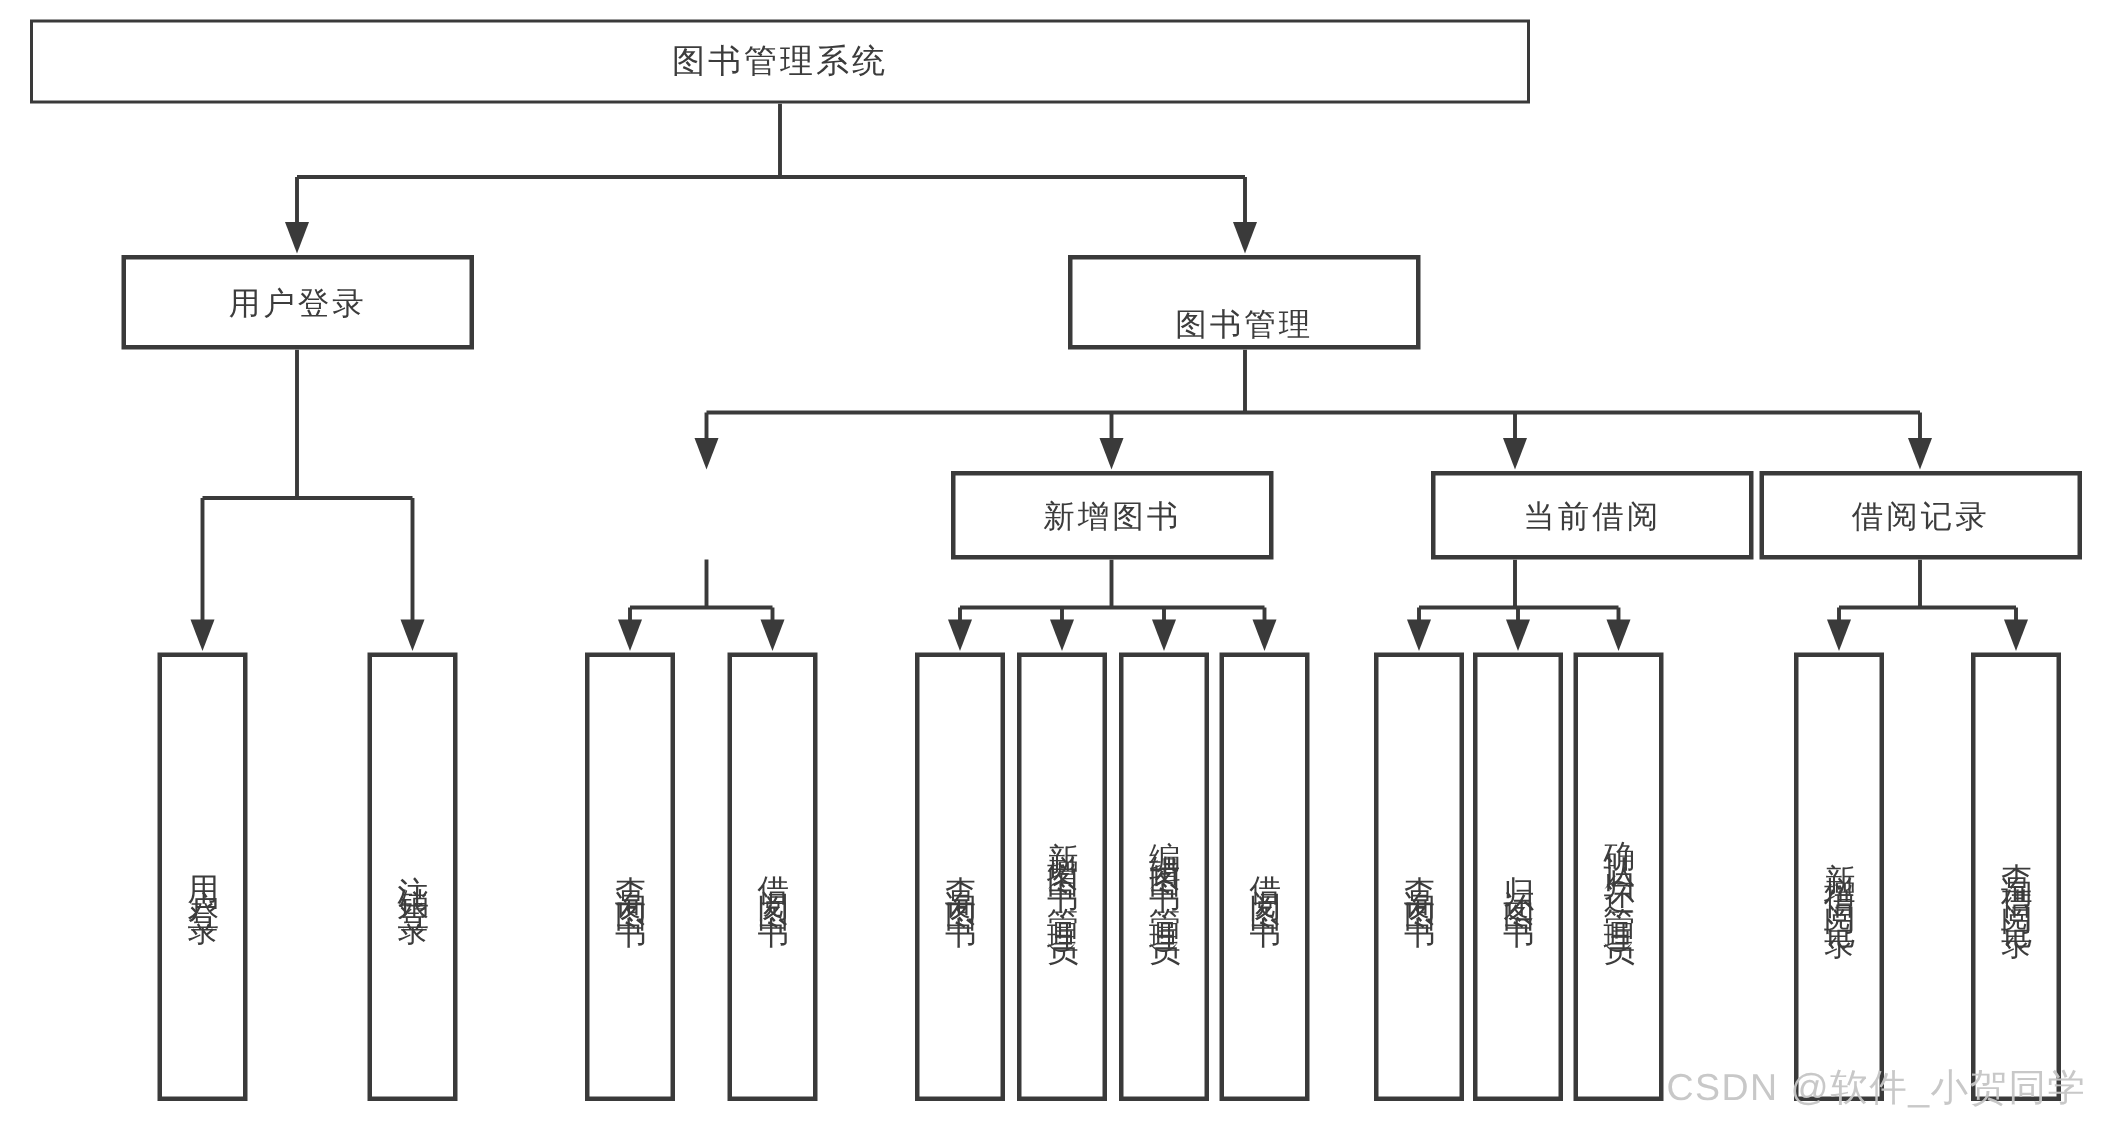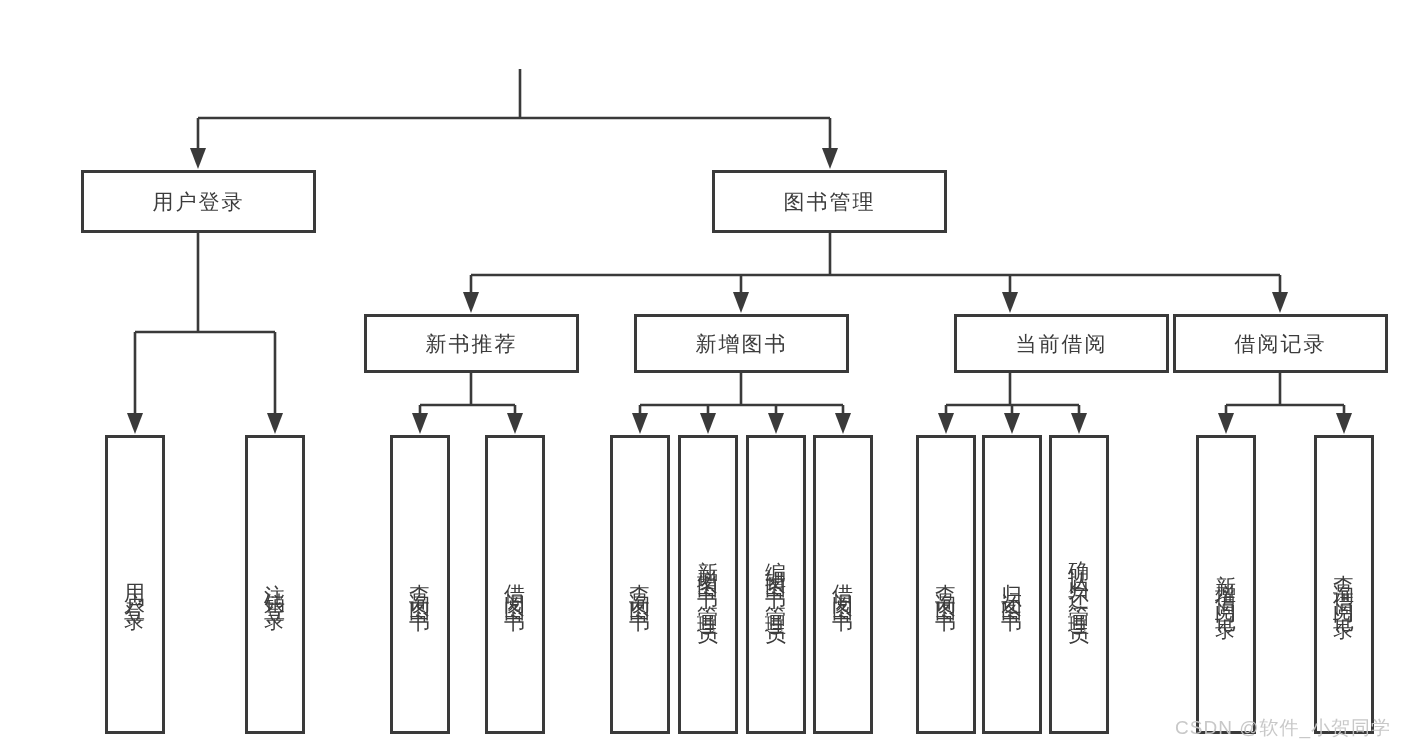--- a/index.html
+++ b/index.html
@@ -49,21 +49,21 @@
   .box.leaf span {
     writing-mode: vertical-rl;
     letter-spacing: 9px;
     font-size: 21px;
     line-height: 1;
   }
   .watermark {
     position: absolute;
     right: 14px;
     bottom: 6px;
-    font-size: 19px;
+    font-size: 25px;
     letter-spacing: 1px;
     color: rgba(197, 197, 197, 0.95);
     z-index: 10;
     white-space: nowrap;
   }
 </style>
 </head>
 <body>
 
 <div class="stage">
@@ -104,31 +104,31 @@
       <polygon points="768,413 784,413 776,434"></polygon>
       <polygon points="835,413 851,413 843,434"></polygon>
       <polygon points="938,413 954,413 946,434"></polygon>
       <polygon points="1004,413 1020,413 1012,434"></polygon>
       <polygon points="1071,413 1087,413 1079,434"></polygon>
       <polygon points="1218,413 1234,413 1226,434"></polygon>
       <polygon points="1336,413 1352,413 1344,434"></polygon>
     </g>
   </svg>
 
+  <div class="box root">
+    <span>图书管理系统</span>
+  </div>
 
   <div class="box l2" style="left:81px;">
     <span>用户登录</span>
   </div>
-  <div class="box l2" style="left:712px;">
+  <div class="box l2" style="left:712px;align-items:flex-end;">
     <span>图书管理</span>
   </div>
 
-  <div class="box l3" style="left:364px;">
-    <span>新书推荐</span>
-  </div>
   <div class="box l3" style="left:634px;">
     <span>新增图书</span>
   </div>
   <div class="box l3" style="left:954px;">
     <span>当前借阅</span>
   </div>
   <div class="box l3" style="left:1173px;">
     <span>借阅记录</span>
   </div>
 

